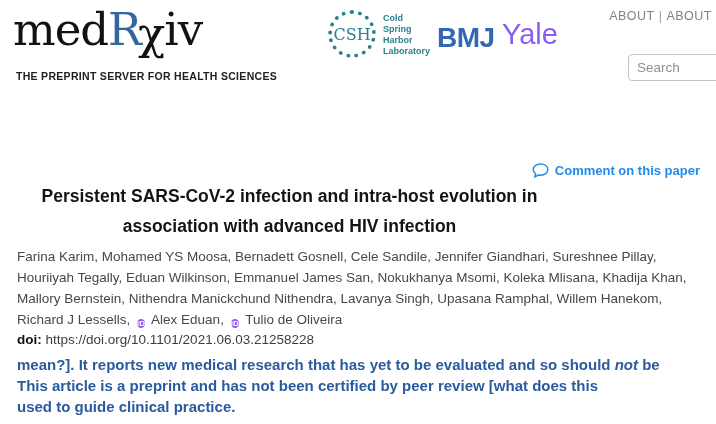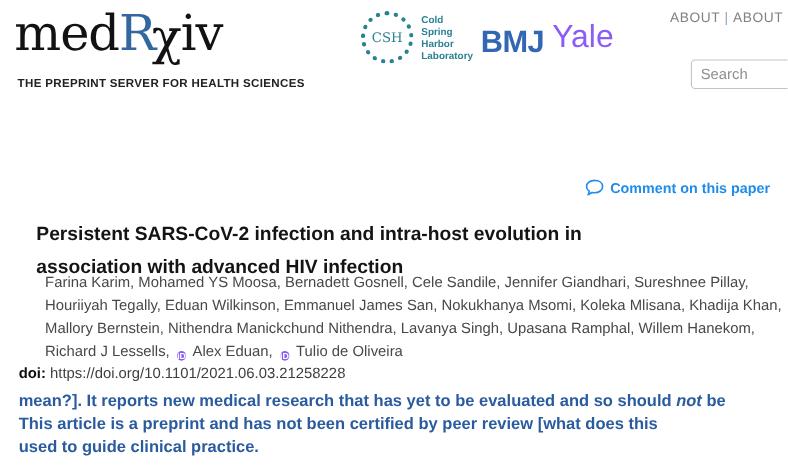--- a/index.html
+++ b/index.html
@@ -12,21 +12,21 @@
   .logo{position:absolute;left:13px;top:0px;font-family:"DejaVu Serif",serif;
         font-size:45px;line-height:60px;letter-spacing:-1px;color:#121212;white-space:nowrap;}
   .logo .r{color:#32689f;}
   .logo .chi{margin-left:-3px;position:relative;top:4px;}
   .tagline{position:absolute;left:16px;top:70px;font-size:10.5px;font-weight:bold;
            letter-spacing:.3px;color:#232021;white-space:nowrap;}
 
   .csh{position:absolute;left:328px;top:10px;display:flex;gap:7px;align-items:flex-start;}
   .csh-ring{width:40px;height:40px;border:4px dotted #2a8191;border-radius:50%;
             display:flex;align-items:center;justify-content:center;}
-  .csh-abbr{font-family:"DejaVu Serif",serif;font-size:12px;color:#2a8191;}
+  .csh-abbr{font-family:"DejaVu Serif",serif;font-size:16px;color:#2a8191;}
   .csh-name{padding-top:3px;font-size:9px;font-weight:bold;line-height:11px;color:#2a8191;}
 
   .bmj{position:absolute;left:437px;top:22px;font-size:28px;font-weight:bold;
        color:#3467b1;letter-spacing:-.5px;}
   .yale{position:absolute;left:502px;top:18px;font-family:Liberation Sans, sans-serif;
         font-size:29px;color:#8b5cf6;}
 
   .topnav{position:absolute;top:9px;right:4px;font-size:12.5px;letter-spacing:.5px;
           color:#86807d;white-space:nowrap;}
   .topnav a{color:#86807d;text-decoration:none;cursor:pointer;}
@@ -40,21 +40,21 @@
   
   .comment{position:absolute;top:163px;right:16px;display:flex;align-items:center;gap:6px;
            font-size:13px;font-weight:bold;color:#1f8ceb;cursor:pointer;text-decoration:none;}
   .comment svg{display:block;}
 
   .title{position:absolute;left:17px;top:181px;width:545px;font-size:17.5px;font-weight:bold;
          line-height:30px;color:#141414;}
 
   .authors{position:absolute;left:17px;top:246px;width:690px;font-size:13.5px;
            color:#484848;line-height:21px;}
-  .authors .aline{white-space:nowrap;margin-left:24px;}
+  .authors .aline{white-space:nowrap;}
   .orcid{display:inline-flex;width:13px;height:13px;border-radius:50%;background:#8b5cf6;
          color:#fff;font-size:8px;font-weight:bold;align-items:center;justify-content:center;
          margin:0 3px;vertical-align:-2px;cursor:pointer;}
 
   .doi{position:absolute;left:17px;top:332px;font-size:13.5px;color:#3e3e3e;}
   .doi .lbl{font-weight:bold;color:#101010;}
   .doi a{color:#3e3e3e;text-decoration:none;cursor:pointer;}
 
   .disclaimer{position:absolute;left:17px;top:354px;width:660px;font-size:15px;
               font-weight:bold;color:#2a5b9e;line-height:21px;}
@@ -92,21 +92,21 @@
 
 <input class="search" type="text" placeholder="Search" style="">
 
 <a class="comment">
   <svg width="17" height="15" viewBox="0 0 20 18">
     <path d="M10 1.2 C5 1.2 1.2 4.1 1.2 7.8 c0 2.1 1.2 3.9 3 5.1 L3.2 16.6 l4.3-2.2 c0.8 0.2 1.6 0.3 2.5 0.3 5 0 8.8-2.9 8.8-6.9 S15 1.2 10 1.2 z" fill="none" stroke="#1f8ceb" stroke-width="1.8"></path>
   </svg>
   <span data-bind="article.comment_link">Comment on this paper</span>
 </a>
 
-<h1 class="title" data-bind="article.title" style="margin:16px;">Persistent SARS-CoV-2 infection and intra-host evolution in association with advanced HIV infection</h1>
+<h1 class="title" data-bind="article.title" style="margin:0;text-align:center;">Persistent SARS-CoV-2 infection and intra-host evolution in association with advanced HIV infection</h1>
 
 <div class="authors">
   <div class="aline" data-bind="article.author_lines.0">Farina Karim, Mohamed YS Moosa, Bernadett Gosnell, Cele Sandile, Jennifer Giandhari, Sureshnee Pillay,</div>
   <div class="aline" data-bind="article.author_lines.1">Houriiyah Tegally, Eduan Wilkinson, Emmanuel James San, Nokukhanya Msomi, Koleka Mlisana, Khadija Khan,</div>
   <div class="aline" data-bind="article.author_lines.2">Mallory Bernstein, Nithendra Manickchund Nithendra, Lavanya Singh, Upasana Ramphal, Willem Hanekom,</div>
   <div class="aline">
     <span data-bind="article.author_line4.pre">Richard J Lessells,</span>
     <span class="orcid" data-bind="article.author_line4.orcid_label">iD</span>
     <span data-bind="article.author_line4.sigal">Alex Eduan,</span>
     <span class="orcid" data-bind="article.author_line4.orcid_label">iD</span>

